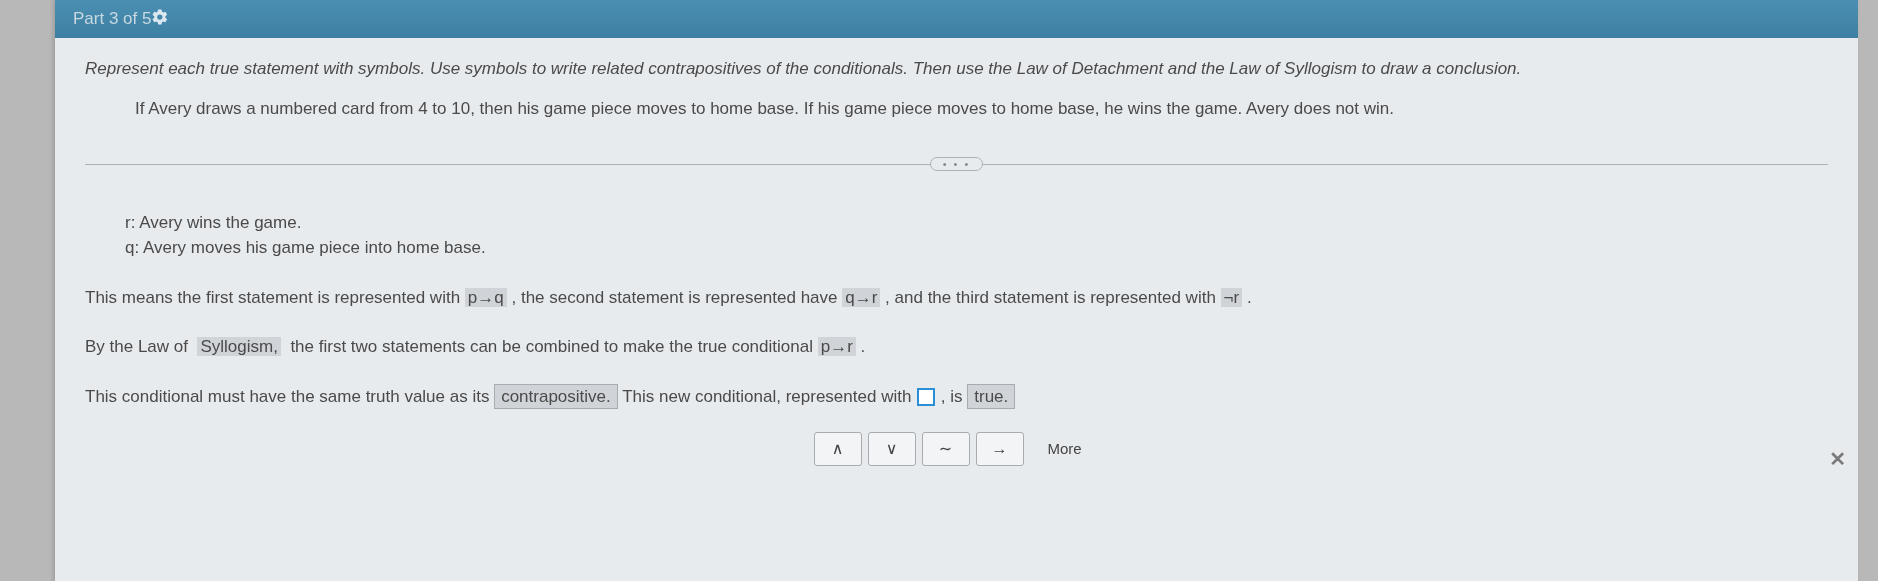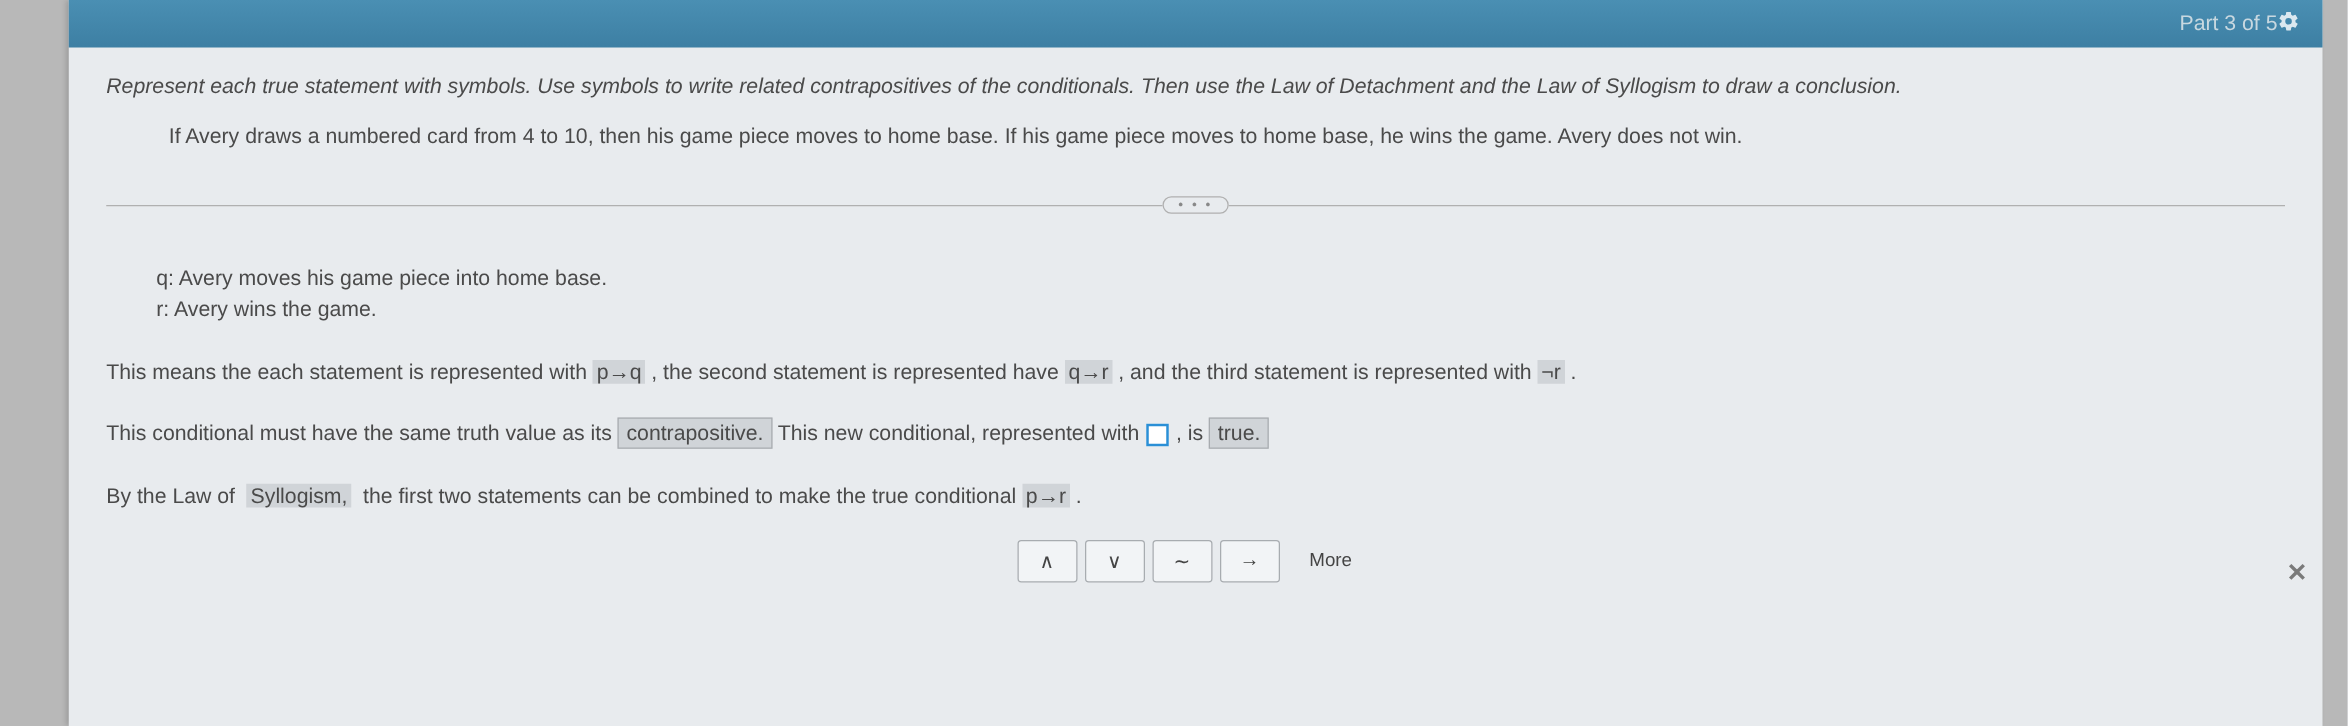--- a/index.html
+++ b/index.html
@@ -21,21 +21,21 @@
       box-shadow: -2px 0 4px rgba(0,0,0,0.15);
     }
     .header-bar {
       background: linear-gradient(to bottom, #4a8fb3, #3d7fa3);
       color: #c8d8e0;
       padding: 8px 18px;
       font-size: 17px;
       height: 38px;
       display: flex;
       align-items: center;
-      justify-content: flex-end;
+      justify-content: flex-start;
     }
     .gear-icon {
       width: 18px; height: 18px;
       fill: #dbe8f0;
     }
     .content {
       padding: 18px 30px 0 30px;
       color: #4a4a4a;
       font-size: 17px;
     }
@@ -149,52 +149,52 @@
     <div class="instructions">Represent each true statement with symbols. Use symbols to write related contrapositives of the conditionals. Then use the Law of Detachment and the Law of Syllogism to draw a conclusion.</div>
     <div class="problem-statement">If Avery draws a numbered card from 4 to 10, then his game piece moves to home base. If his game piece moves to home base, he wins the game. Avery does not win.</div>
 
     <div class="divider-row">
       <div class="divider-line"></div>
       <div class="divider-pill">• • •</div>
       <div class="divider-line"></div>
     </div>
 
     <div class="defs">
+      <div>r: Avery wins the game.</div>
       <div>q: Avery moves his game piece into home base.</div>
-      <div>r: Avery wins the game.</div>
     </div>
 
     <div class="workline">
-      <span>This means the each statement is represented with </span>
+      <span>This means the first statement is represented with </span>
       <span class="hl">p→q</span>
       <span> , the second statement is represented have </span>
       <span class="hl">q→r</span>
       <span> , and the third statement is represented with </span>
       <span class="hl">¬r</span>
       <span> .</span>
+    </div>
+
+    <div class="workline">
+      <span>By the Law of </span>
+      &nbsp;<span class="hl">Syllogism,</span>&nbsp;
+      <span> the first two statements can be combined to make the true conditional </span>
+      <span class="hl">p→r</span>
+      <span>.</span>
     </div>
 
     <div class="workline">
       <span>This conditional must have the same truth value as its </span>
       <span class="hl-box">contrapositive.</span>
       <span> This new conditional, represented with </span>
       <span class="ans-slot"></span>
       <span>, is </span>
       <span class="hl-box">true.</span>
       <span></span>
     </div>
 
-    <div class="workline">
-      <span>By the Law of </span>
-      &nbsp;<span class="hl">Syllogism,</span>&nbsp;
-      <span> the first two statements can be combined to make the true conditional </span>
-      <span class="hl">p→r</span>
-      <span>.</span>
-    </div>
-
     <div class="symbol-toolbar">
       <div class="sym-btn">∧</div>
       <div class="sym-btn">∨</div>
       <div class="sym-btn">∼</div>
       <div class="sym-btn">→</div>
       <div class="sym-btn more">More</div>
     </div>
   </div>
 
   <div class="close-x">✕</div>

